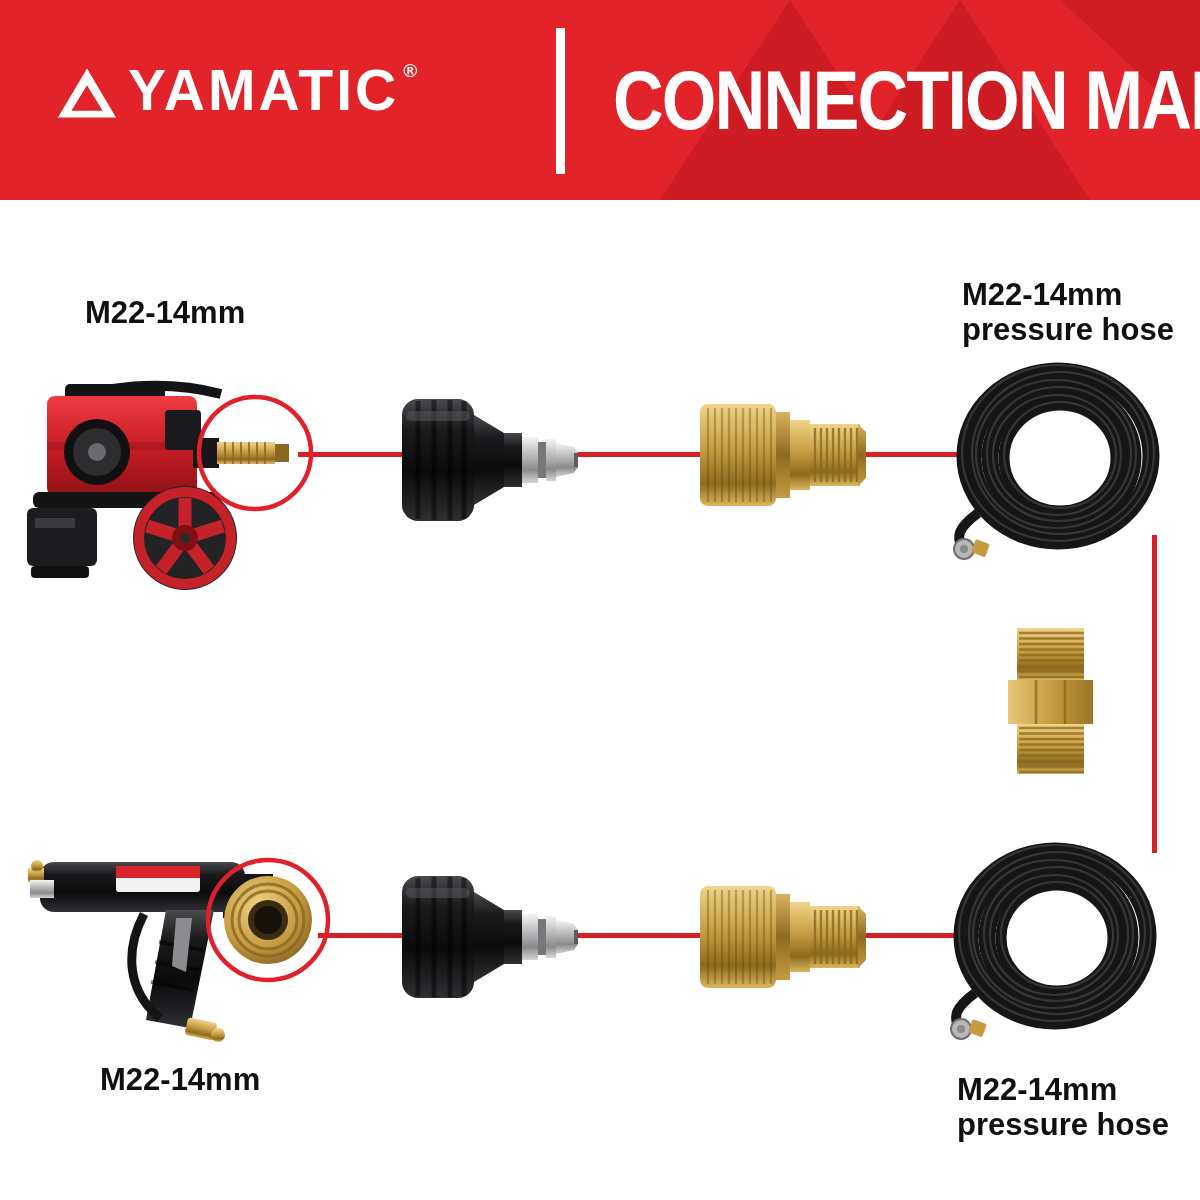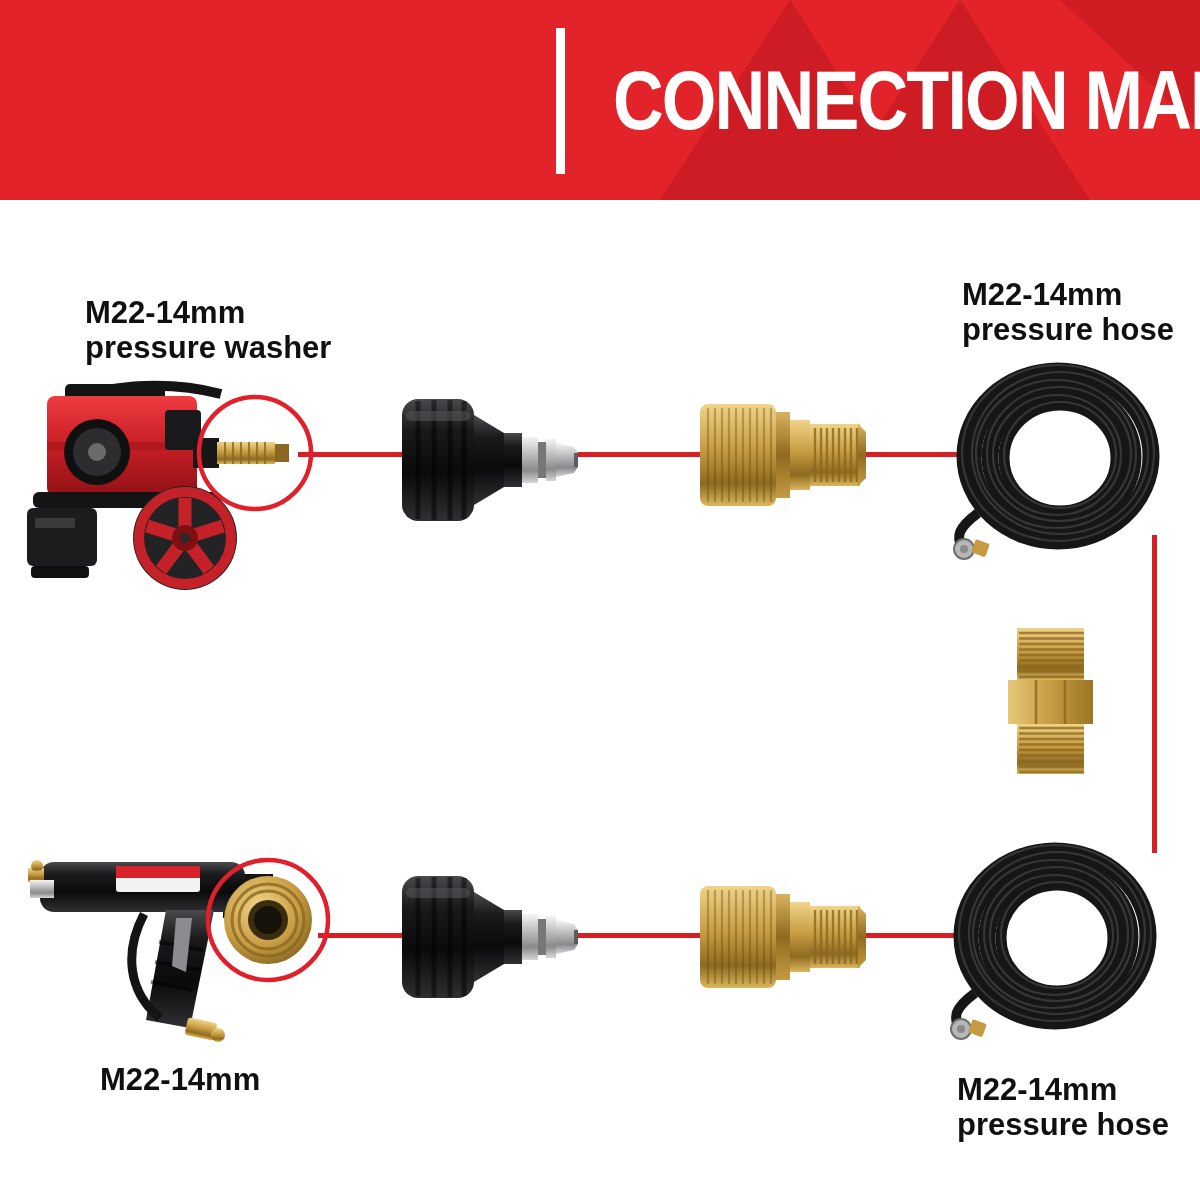--- a/index.html
+++ b/index.html
@@ -74,32 +74,39 @@
     </defs>
   </svg>
 
   <div class="abs header">
     <svg class="abs" style="left:660px;top:0" width="540" height="200" viewBox="0 0 540 200">
       <polygon points="130,0 260,200 0,200" fill="#cd1c23"></polygon>
       <polygon points="300,0 430,200 170,200" fill="#cd1c23"></polygon>
       <polygon points="400,0 540,0 540,130" fill="#cd1c23" opacity="0.85"></polygon>
     </svg>
 
+    <div class="abs logo">
+      <svg class="logo-tri" viewBox="0 0 52 44">
+        <path d="M26 0 L52 44 L0 44 Z M26 15 L40 38 L12 38 Z" fill="#ffffff" fill-rule="evenodd"></path>
+      </svg>
+      <div>
+        <span class="brand">YAMATIC</span><span class="reg">®</span>
+      </div>
+    </div>
 
     <div class="abs hdr-divider"></div>
     <div class="abs hdr-title">CONNECTION MAP</div>
   </div>
 
   <div class="abs rline" style="left:298px;top:452px;width:690px;height:5px"></div>
   <div class="abs rline" style="left:318px;top:933px;width:670px;height:5px"></div>
   <div class="abs rline" style="left:1152px;top:535px;width:5px;height:318px"></div>
 
   <div class="abs lbl" style="left:85px;top:295px">
     <div>M22-14mm</div>
-    <div>pressure washer</div>
   </div>
   <div class="abs lbl" style="left:962px;top:277px">
     <div>M22-14mm</div>
     <div>pressure hose</div>
   </div>
   <div class="abs lbl" style="left:100px;top:1062px">
     <div>M22-14mm</div>
   </div>
   <div class="abs lbl" style="left:957px;top:1072px">
     <div>M22-14mm</div>

